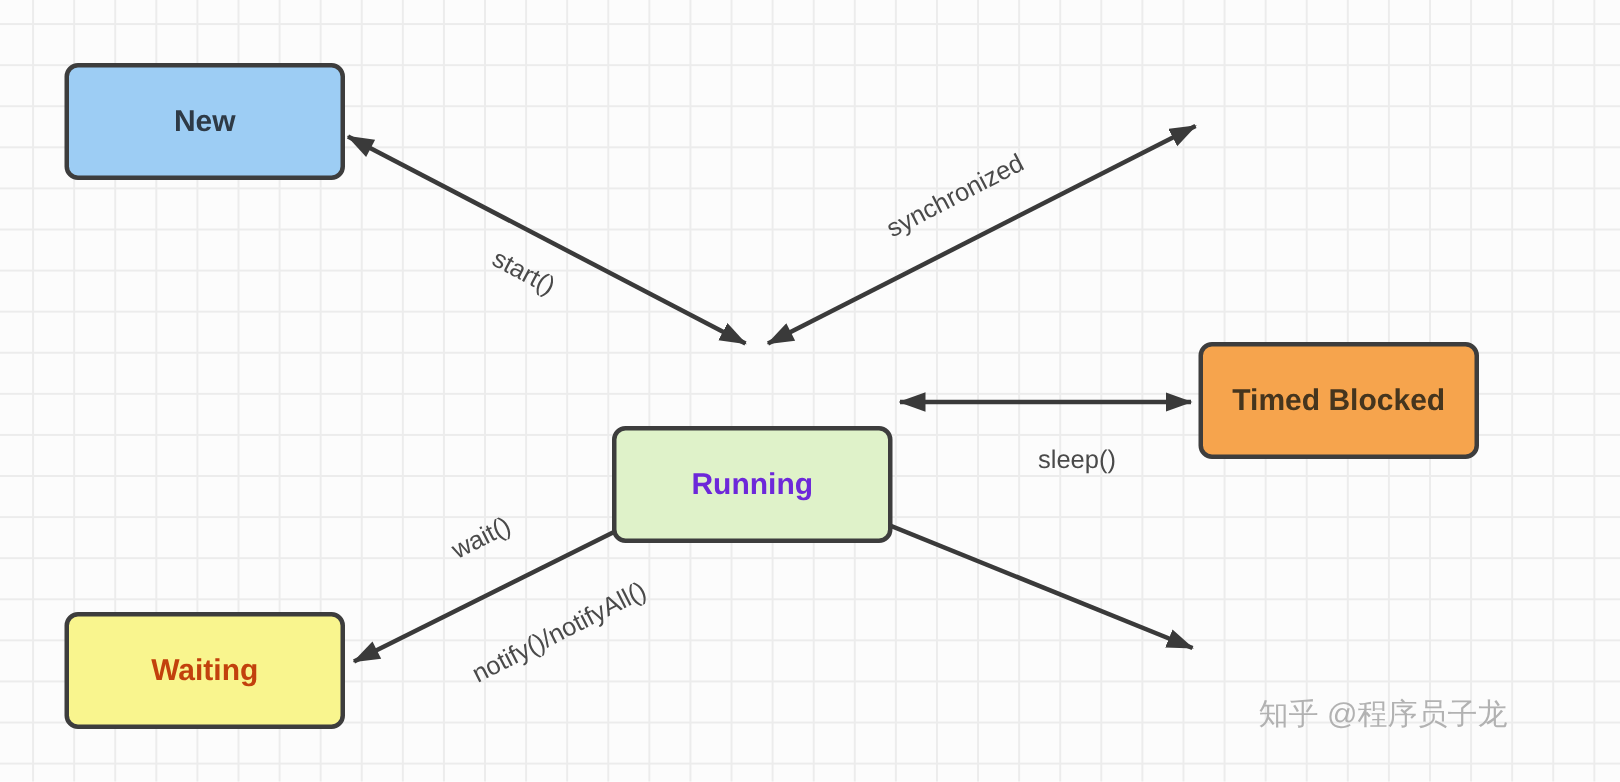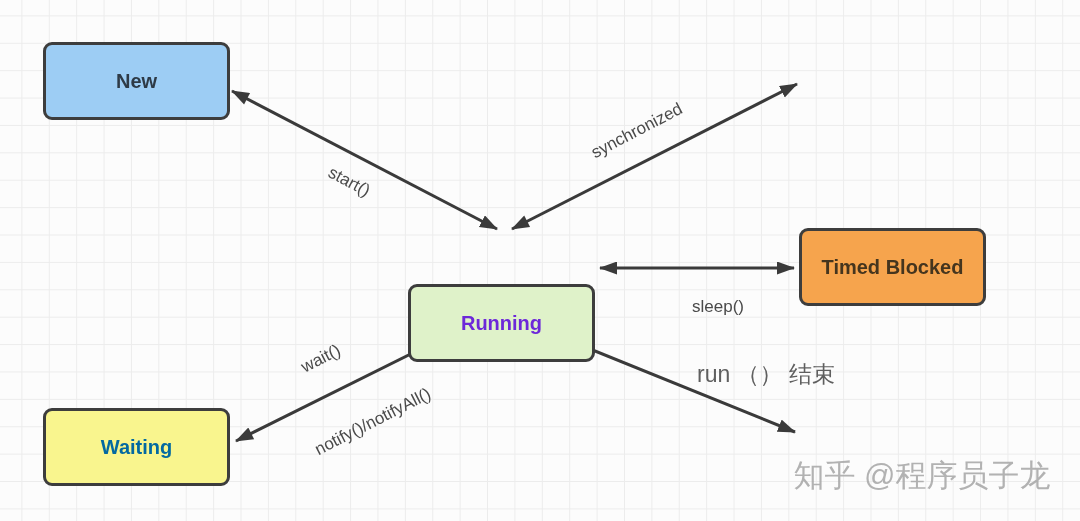--- a/index.html
+++ b/index.html
@@ -22,37 +22,37 @@
     width:187px;height:78px;
     border:3px solid #3d3d3d;border-radius:9px;
     display:flex;align-items:center;justify-content:center;
     font-weight:bold;font-size:20px;color:#343434;
     box-sizing:border-box;
   }
   .n-new{left:43px;top:42px;background:#9dcdf4;color:#2e3a46;}
   .n-blocked{left:799px;top:38px;background:#f8908e;color:#4a3434;}
   .n-running{left:408px;top:240px;background:#dff2c9;color:#6d28d9;margin-top:44px;}
   .n-timed{left:799px;top:228px;background:#f6a44d;color:#45351e;}
-  .n-waiting{left:43px;top:408px;background:#f9f58e;color:#0369a1;}
+  .n-waiting{left:43px;top:408px;background:#f9f58e;color:#c2410c;}
   .n-terminated{left:799px;top:403px;background:#f8c8ca;color:#463031;}
   .edge-label{
     position:absolute;z-index:3;
     font-size:17px;color:#4a4a4a;white-space:nowrap;
   }
   .l-start{left:349px;top:182px;transform:translate(-50%,-50%) rotate(28deg);}
   .l-sync{left:637px;top:131px;transform:translate(-50%,-50%) rotate(-27.5deg);}
   .l-sleep{left:718px;top:307px;transform:translate(-50%,-50%);}
   .l-wait{left:321px;top:359px;transform:translate(-50%,-50%) rotate(-27deg);}
   .l-notify{left:373px;top:422px;transform:translate(-50%,-50%) rotate(-27deg);}
   .l-run{left:766px;top:374px;transform:translate(-50%,-50%);
          font-size:23px;color:#5f5f5f;}
   .watermark{
     position:absolute;z-index:5;
     left:922px;top:476px;transform:translate(-50%,-50%);
-    font-size:31px;color:#a6a6a6;opacity:.85;white-space:nowrap;text-align:center;
+    font-size:20px;color:#a6a6a6;opacity:.85;white-space:nowrap;text-align:center;
   }
 </style>
 </head>
 <body>
 
 <div class="canvas">
 
   <svg class="wires" width="1080" height="521">
     <defs>
       <marker id="arrow-end" markerUnits="userSpaceOnUse" markerWidth="20" markerHeight="14" refX="17" refY="6.5" orient="auto">
@@ -80,17 +80,16 @@
   </div>
   <div class="node n-waiting">
     <span>Waiting</span>
   </div>
 
   <span class="edge-label l-start">start()</span>
   <span class="edge-label l-sync">synchronized</span>
   <span class="edge-label l-sleep">sleep()</span>
   <span class="edge-label l-wait">wait()</span>
   <span class="edge-label l-notify">notify()/notifyAll()</span>
-  <span class="edge-label l-run">run （） 结束</span>
 
   <span class="watermark">知乎 @程序员子龙</span>
 
 </div>
 
 </body></html>

